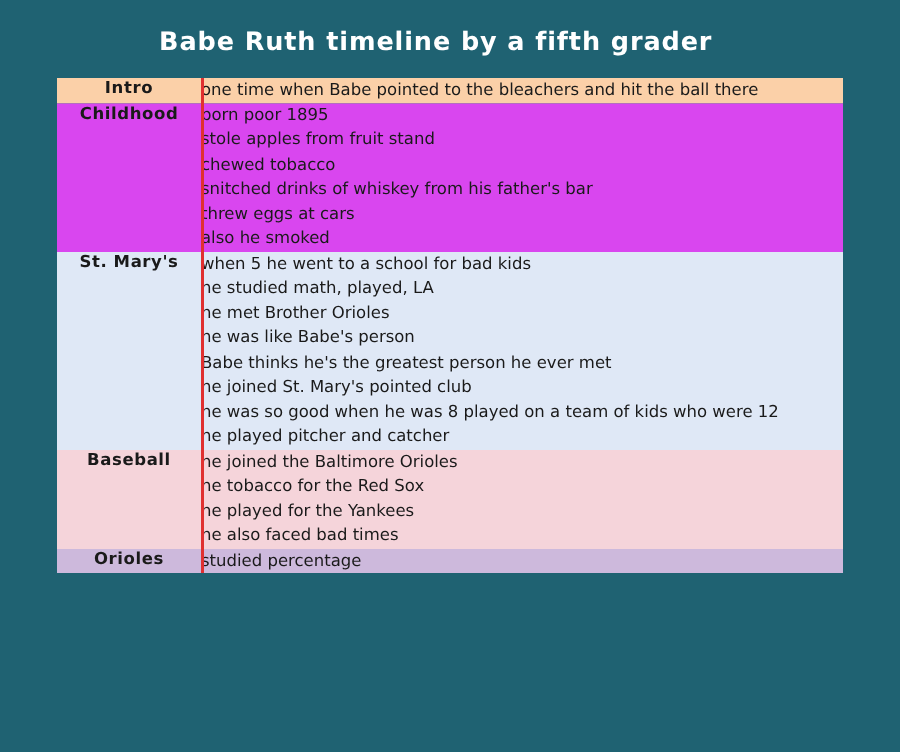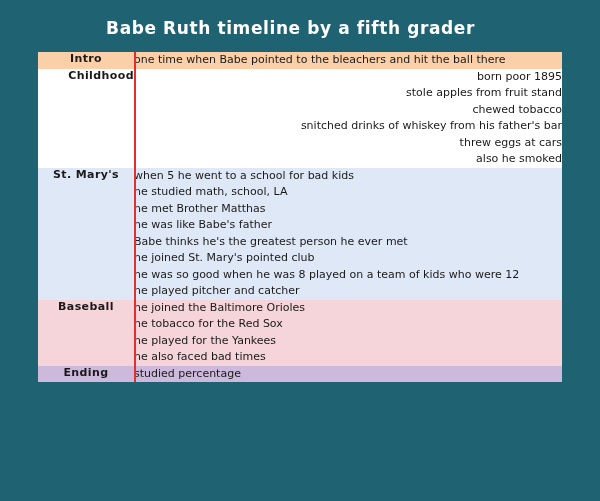--- a/index.html
+++ b/index.html
@@ -65,21 +65,21 @@
   .redline {
     position: absolute;
     left: 96px;
     top: 0;
     bottom: 0;
     width: 2px;
     background: #e03030;
     z-index: 5;
   }
   .row-intro td { background: #fbd0a8; }
-  .row-childhood td { background: #ffffff; text-align: right; }
+  .row-childhood td { background: #d946ef; }
   .row-stmarys td { background: #dfe8f6; }
   .row-baseball td { background: #f5d4da; }
   .row-ending td { background: #cdb9dc; }
   .row-intro td.content { vertical-align: middle; }
   .row-ending td.content { vertical-align: middle; }
 </style>
 </head>
 <body>
 
 <div class="page">
@@ -103,40 +103,40 @@
           <div class="content-line">chewed tobacco</div>
           <div class="content-line">snitched drinks of whiskey from his father's bar</div>
           <div class="content-line">threw eggs at cars</div>
           <div class="content-line">also he smoked</div>
         </td>
       </tr>
       <tr class="row-stmarys">
         <td class="label">St. Mary's</td>
         <td class="content">
           <div class="content-line">when 5 he went to a school for bad kids</div>
-          <div class="content-line">he studied math, school, LA</div>
-          <div class="content-line">he met Brother Matthas</div>
-          <div class="content-line">he was like Babe's father</div>
+          <div class="content-line">he studied math, played, LA</div>
+          <div class="content-line">he met Brother Orioles</div>
+          <div class="content-line">he was like Babe's person</div>
           <div class="content-line">Babe thinks he's the greatest person he ever met</div>
           <div class="content-line">he joined St. Mary's pointed club</div>
           <div class="content-line">he was so good when he was 8 played on a team of kids who were 12</div>
           <div class="content-line">he played pitcher and catcher</div>
         </td>
       </tr>
       <tr class="row-baseball">
         <td class="label">Baseball</td>
         <td class="content">
           <div class="content-line">he joined the Baltimore Orioles</div>
           <div class="content-line">he tobacco for the Red Sox</div>
           <div class="content-line">he played for the Yankees</div>
           <div class="content-line">he also faced bad times</div>
         </td>
       </tr>
       <tr class="row-ending">
-        <td class="label">Ending</td>
+        <td class="label">Orioles</td>
         <td class="content">
           <div class="content-line">studied percentage</div>
         </td>
       </tr>
     </tbody>
       </table>
     <div class="redline"></div>
   </div>
 
 </div>

